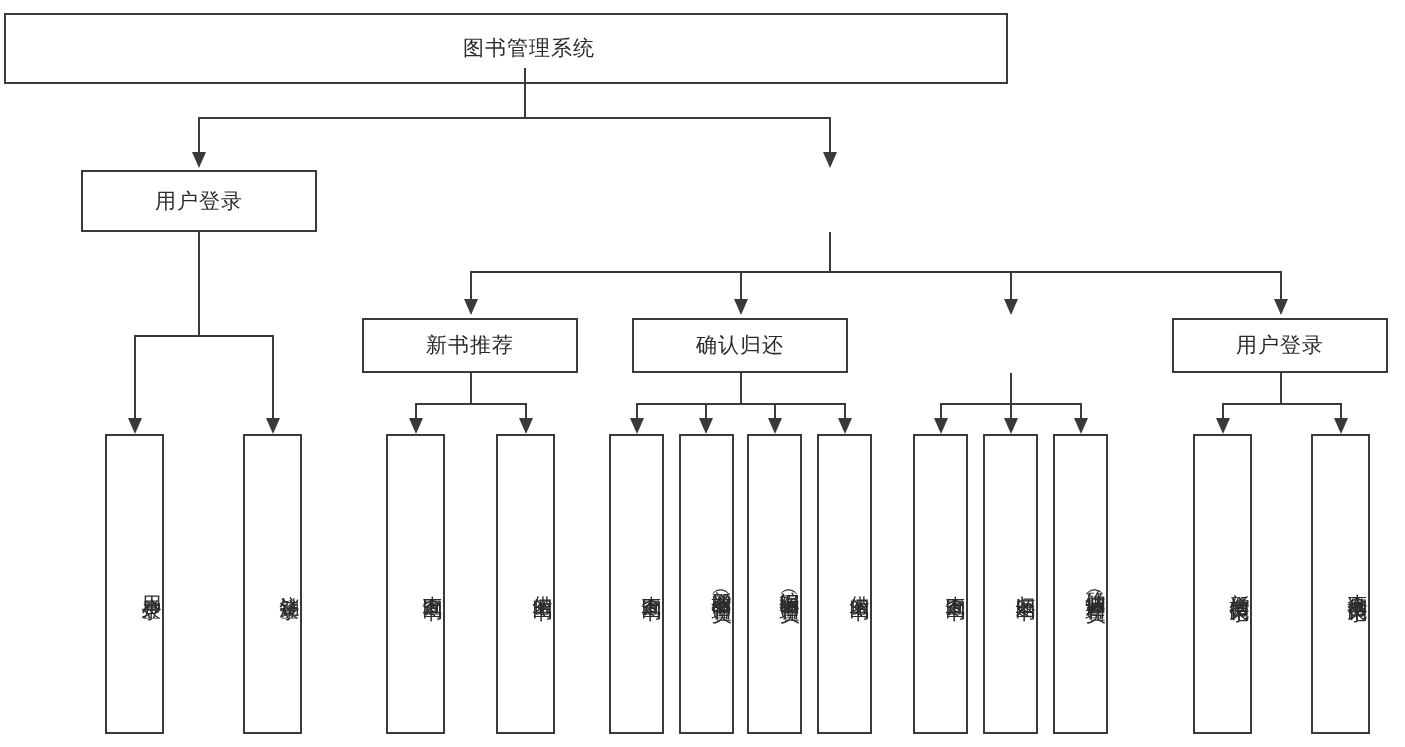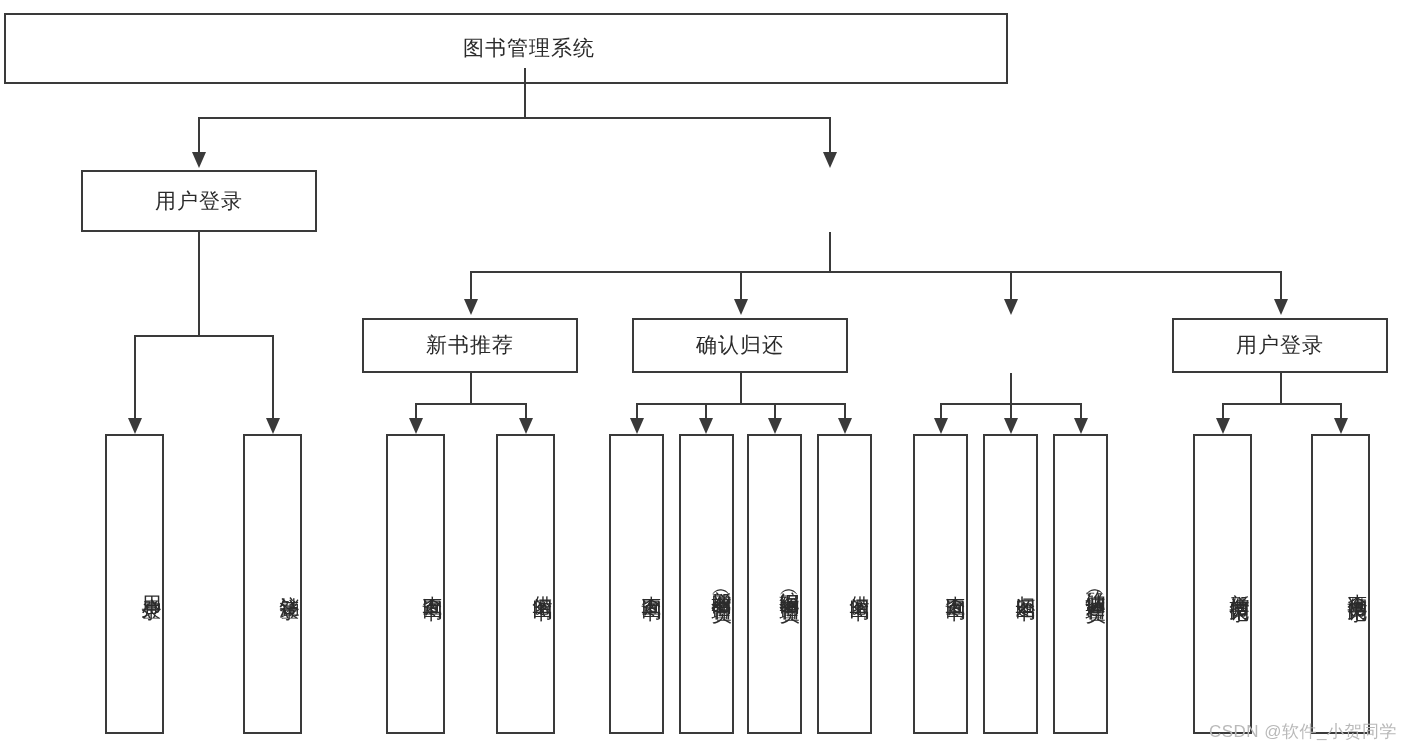--- a/index.html
+++ b/index.html
@@ -202,15 +202,14 @@
     <span class="vlabel">确认归还（管理员）</span>
   </div>
 
   <div class="node vert" style="left:1193px; top:434px; width:59px; height:300px;">
     <span class="vlabel">新增借阅记录</span>
   </div>
   <div class="node vert" style="left:1311px; top:434px; width:59px; height:300px;">
     <span class="vlabel">查询借阅记录</span>
   </div>
 
-  <div id="watermark">CSDN @软件_小贺同学</div>
 
 </div>
 
 </body></html>

